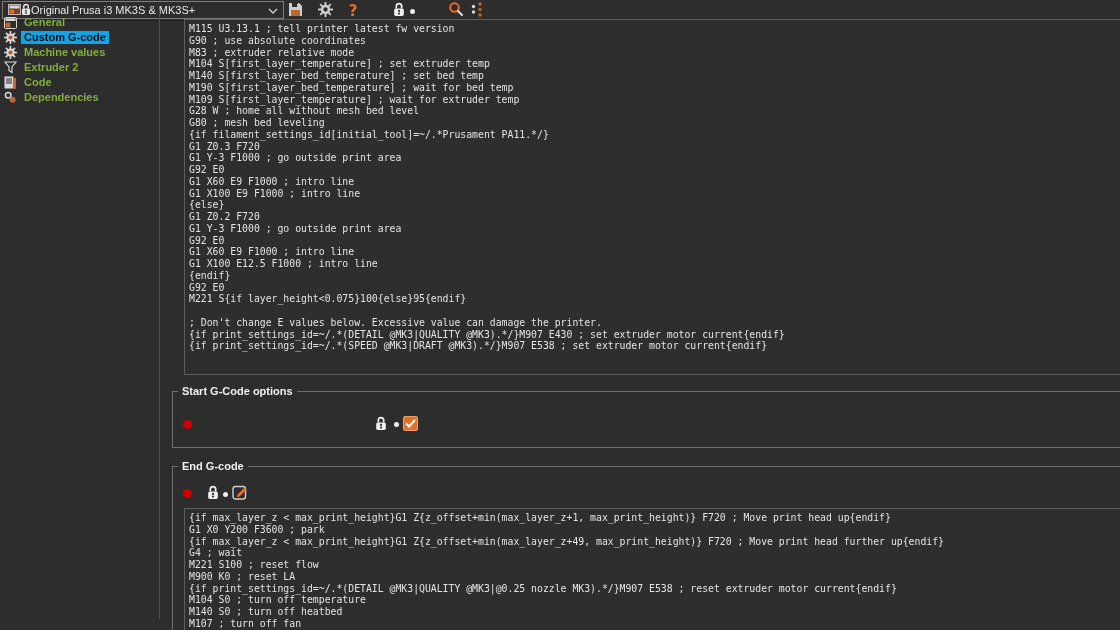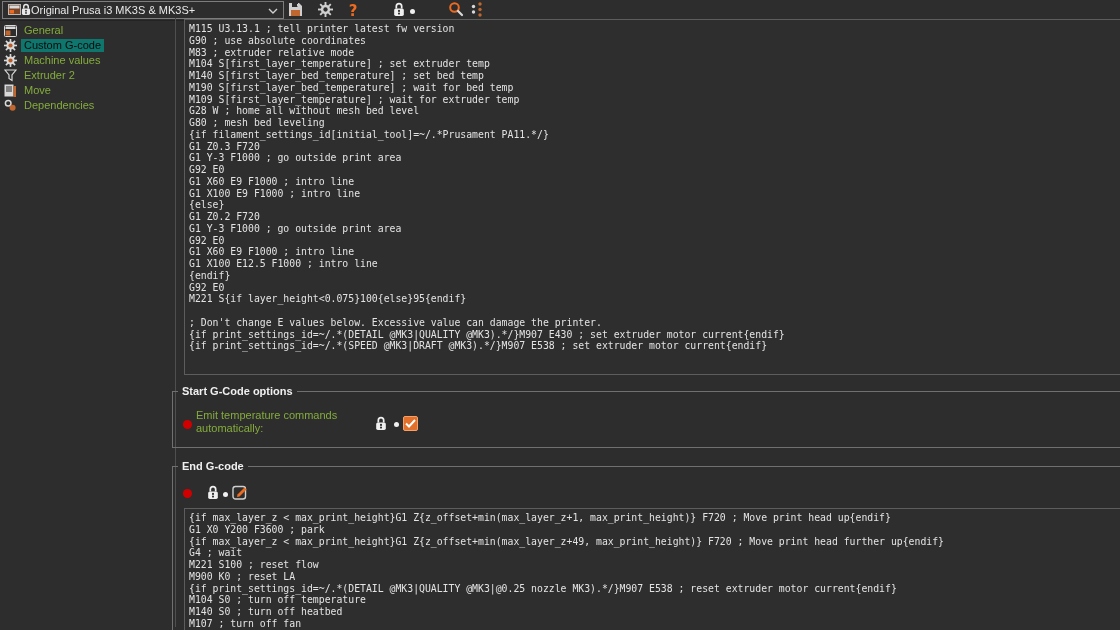--- a/index.html
+++ b/index.html
@@ -13,27 +13,27 @@
   .combo { position:absolute; left:2px; top:1px; width:282px; height:18px;
            border:1px solid #7d7d7d; background:#2d2d2d; display:flex; align-items:center;
            padding:0 5px; color:#e8e8e8; font-size:11px; cursor:default; }
   .combo .grow { flex:1; }
   .tbtn { position:absolute; top:2px; width:18px; height:18px; display:flex;
           align-items:center; justify-content:center; }
   .help-glyph { color:#ED6B21; font-weight:bold; font-size:15px; font-family:"DejaVu Sans",sans-serif; }
   .wdot { border-radius:50%; background:#f0f0f0; }
 
   
-  .sidebar { position:absolute; left:0; top:18px; width:176px; height:609px;
-             border-right:1px solid #4f4f4f; padding-top:5px; }
+  .sidebar { position:absolute; left:0; top:10px; width:160px; height:609px;
+             border-right:1px solid #4f4f4f; padding-top:5px;font-weight:bold; }
   .side-item { display:flex; align-items:center; height:15px; padding-left:3px; gap:4px;
                font-size:11px; color:#84ac3c; cursor:default; }
   .side-item .icn { width:14px; height:14px; display:flex; align-items:center; justify-content:center; }
   .side-item .lbl { padding:0 3px; line-height:13px; }
-  .side-item.selected .lbl { background:#0f766e; color:#0b0b0b; }
+  .side-item.selected .lbl { background:#0ea5e9; color:#0b0b0b; }
 
   
   .code { position:absolute; background:#2e2e2e; border:1px solid #5d5d5d; color:#e3e3e3;
           font-family:"DejaVu Sans Mono", monospace; font-size:9.8px; line-height:11.75px;
           white-space:pre; padding:3px 4px; overflow:hidden; }
   #start-code { left:184px; top:19px; width:940px; height:356px; }
   #end-code   { left:184px; top:508px; width:940px; height:130px; }
 
   
   .group { position:absolute; border:1px solid #707070; }
@@ -205,21 +205,21 @@
     <div class="side-item">
       <span class="icn">
         <svg width="12" height="13" viewBox="0 0 12 13">
           <rect x="0.5" y="0.5" width="9" height="12" fill="#d9d9d9"></rect>
           <rect x="2" y="2.5" width="6" height="1" fill="#2d2d2d"></rect>
           <rect x="2" y="4.5" width="6" height="1" fill="#2d2d2d"></rect>
           <rect x="2" y="6.5" width="6" height="1" fill="#2d2d2d"></rect>
           <rect x="9.5" y="2" width="2.5" height="11" fill="#c0662f"></rect>
         </svg>
       </span>
-      <span class="lbl">Move</span>
+      <span class="lbl">Code</span>
     </div>
 
     <div class="side-item">
       <span class="icn">
         <svg width="13" height="13" viewBox="0 0 13 13">
           <circle cx="4.2" cy="4.2" r="2.8" fill="none" stroke="#d9d9d9" stroke-width="1.5"></circle>
           <circle cx="8.6" cy="8.8" r="3" fill="#c0662f"></circle>
         </svg>
       </span>
       <span class="lbl">Dependencies</span>
@@ -252,21 +252,20 @@
 M221 S{if layer_height&lt;0.075}100{else}95{endif}
 
 ; Don't change E values below. Excessive value can damage the printer.
 {if print_settings_id=~/.*(DETAIL @MK3|QUALITY @MK3).*/}M907 E430 ; set extruder motor current{endif}
 {if print_settings_id=~/.*(SPEED @MK3|DRAFT @MK3).*/}M907 E538 ; set extruder motor current{endif}</div>
 
   <div class="group" id="start-options-group">
     <span class="legend">Start G-Code options</span>
   </div>
   <div class="reddot" style="left:183px; top:420px;"></div>
-  <div class="green-label" style="left:196px; top:409px;">Emit temperature commands automatically:</div>
   <div class="abs" style="left:375px; top:416px;">
     <svg width="12" height="15" viewBox="0 0 11 14">
       <path d="M3 6 V4 a2.5 2.5 0 0 1 5 0 V6" fill="none" stroke="#f0f0f0" stroke-width="1.6"></path>
       <rect x="1" y="6" width="9" height="7" rx="1.5" fill="#f0f0f0"></rect>
       <circle cx="5.5" cy="8.3" r="1" fill="#2d2d2d"></circle>
       <circle cx="5.5" cy="10.8" r="1" fill="#2d2d2d"></circle>
     </svg>
   </div>
   <div class="wdot abs" style="left:394px; top:422px; width:5px; height:5px;"></div>
   <div class="checkbox" style="left:403px; top:416px;">

